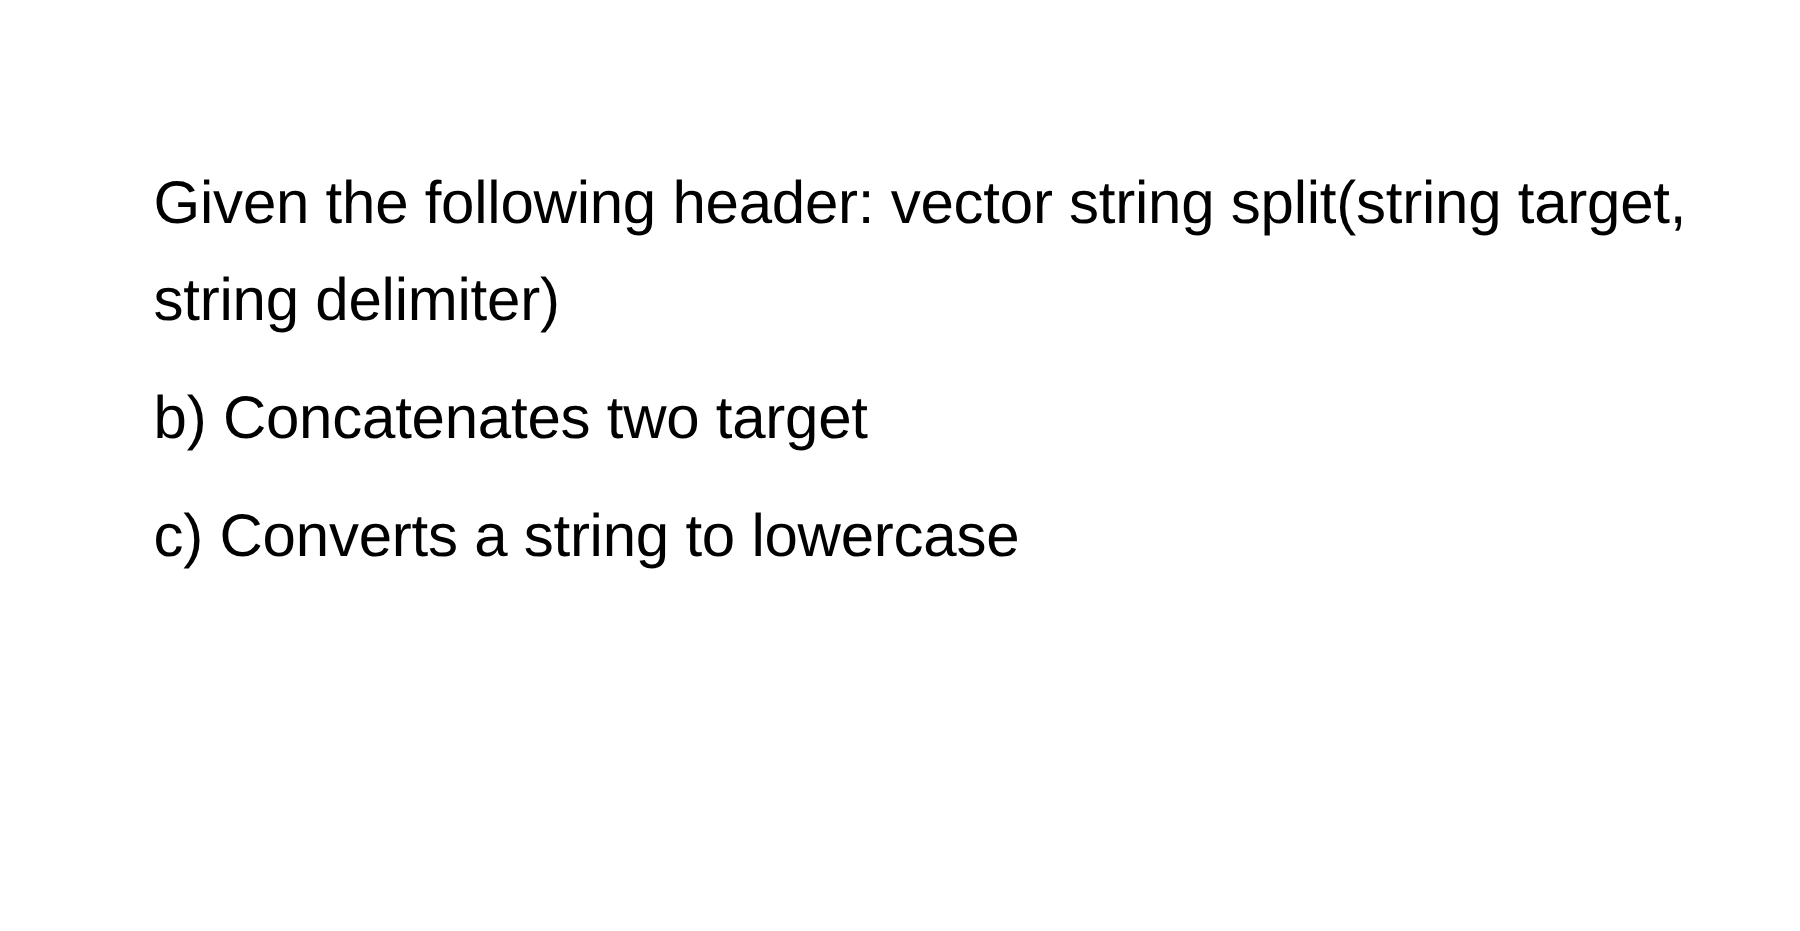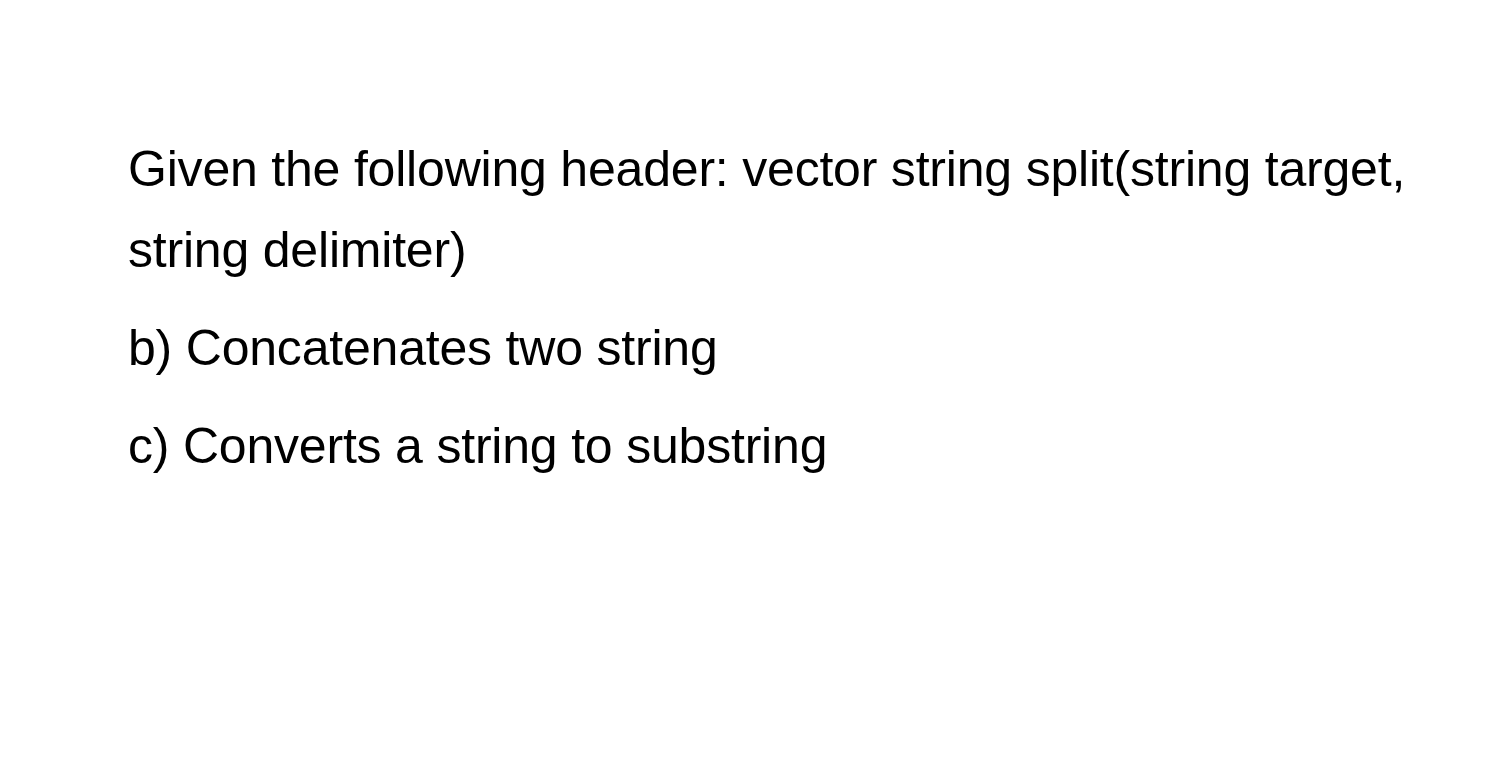--- a/index.html
+++ b/index.html
@@ -22,15 +22,15 @@
     }
     .question-block {
       margin-bottom: 0;
     }
   </style>
 </head>
 <body>
 
 <div class="content">
   <div class="question-block">Given the following header: vector string split(string target, string delimiter)</div>
-  <div class="question-block">b) Concatenates two string</div>
-  <div class="question-block">c) Converts a string to substring</div>
+  <div class="question-block">b) Concatenates two target</div>
+  <div class="question-block">c) Converts a string to lowercase</div>
 </div>
 
 </body></html>

